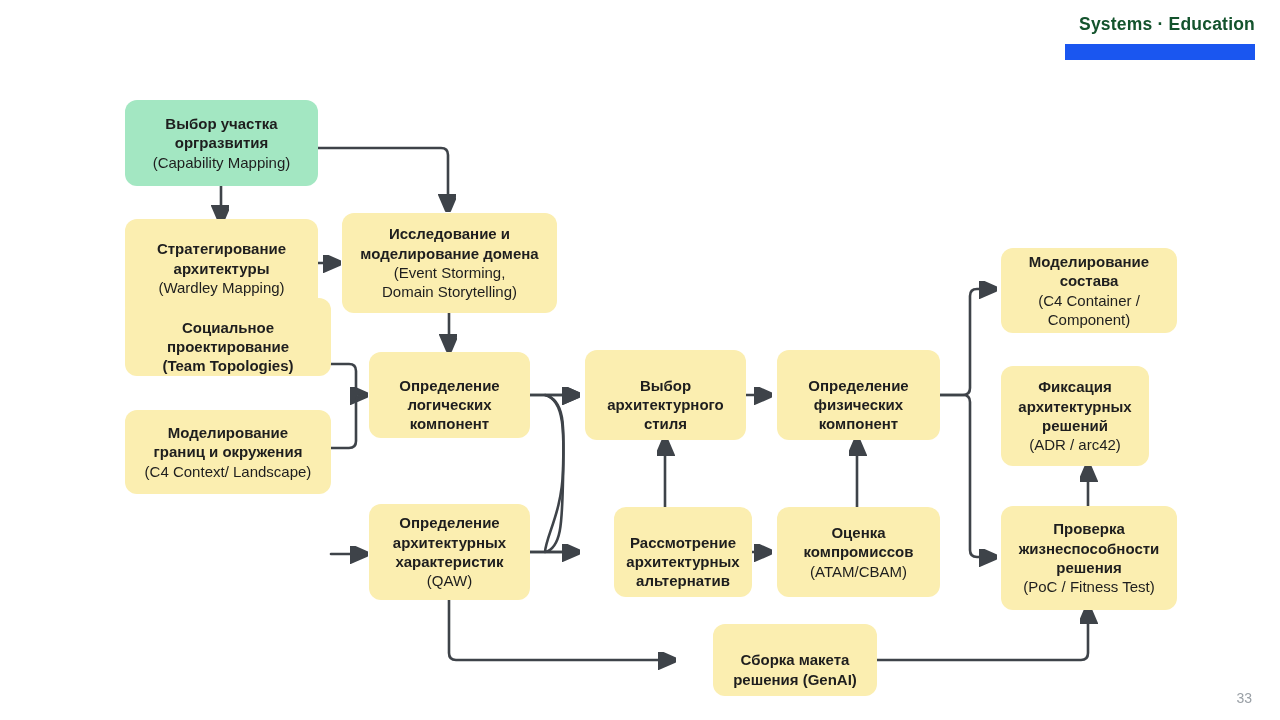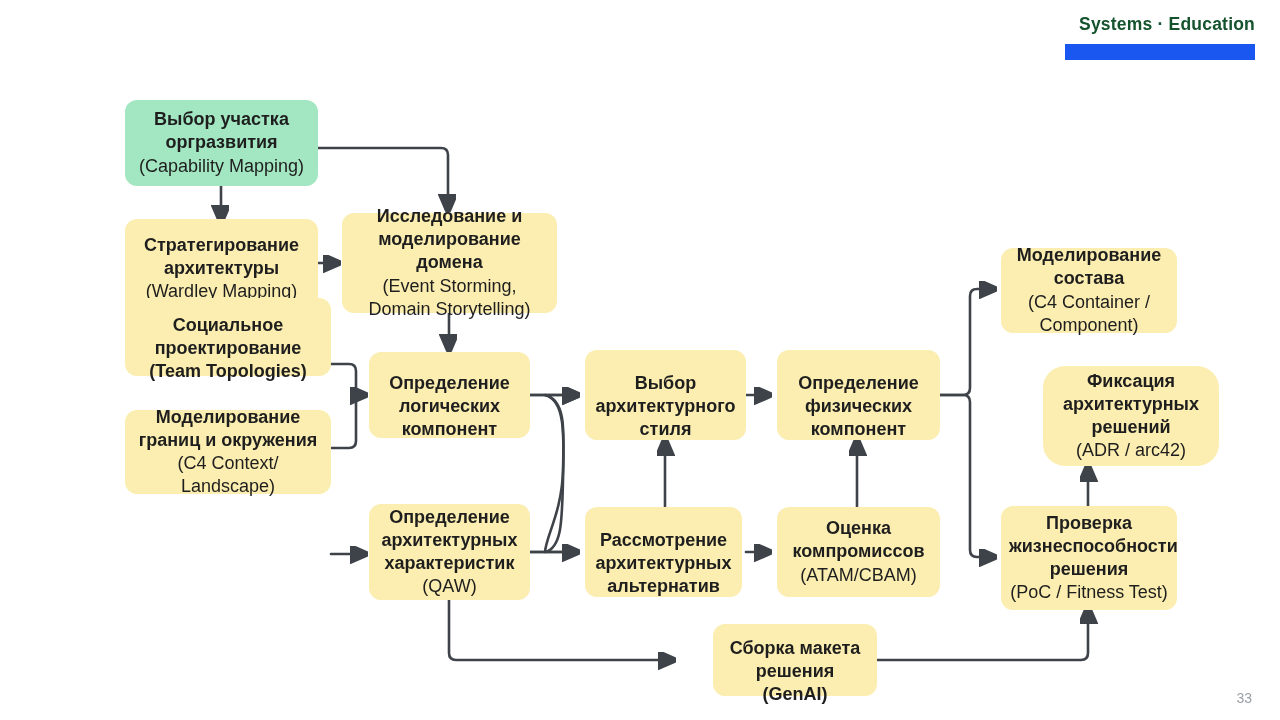--- a/index.html
+++ b/index.html
@@ -28,21 +28,21 @@
 
   
   .node{
     position:absolute;
     box-sizing:border-box;
     border-radius:12px;
     display:flex;align-items:center;justify-content:center;
     text-align:center;
     padding:6px 8px;
     color:#1e1e1e;
-    font-size:18px;
+    font-size:15px;
     line-height:1.29;
   }
   .node .t{display:block;width:100%;white-space:pre-line;}
   .node.bold .t{font-weight:700;}
   .node .sub{display:block;font-weight:400;white-space:pre-line;}
   .fill-yellow{background:#fbeeb0;}
   .fill-green{background:#a3e7c2;}
 
   
   svg#wires{position:absolute;left:0;top:0;width:1280px;height:720px;pointer-events:none;}
@@ -166,21 +166,21 @@
   </div>
 
   <div class="node fill-yellow bold" style="left:585px;top:350px;width:161px;height:90px;">
     <span class="t">
       <span>Выбор
 архитектурного
 стиля</span>
     </span>
   </div>
 
-  <div class="node fill-yellow bold" style="left:585px;top:507px;width:157px;height:90px;">
+  <div class="node fill-yellow bold" style="left:614px;top:507px;width:138px;height:90px;">
     <span class="t">
       <span>Рассмотрение
 архитектурных
 альтернатив</span>
     </span>
   </div>
 
   <div class="node fill-yellow bold" style="left:777px;top:350px;width:163px;height:90px;">
     <span class="t">
       <span>Определение
@@ -199,21 +199,21 @@
 
   <div class="node fill-yellow bold" style="left:1001px;top:248px;width:176px;height:85px;">
     <span class="t">
       <span>Моделирование
 состава</span>
       <span class="sub">(C4 Container /
 Component)</span>
     </span>
   </div>
 
-  <div class="node fill-yellow bold" style="left:1043px;top:366px;width:176px;height:100px;border-radius:22px;">
+  <div class="node fill-yellow bold" style="left:1001px;top:366px;width:148px;height:100px;">
     <span class="t">
       <span>Фиксация
 архитектурных
 решений</span>
       <span class="sub">(ADR / arc42)</span>
     </span>
   </div>
 
   <div class="node fill-yellow bold" style="left:1001px;top:506px;width:176px;height:104px;text-align:center;">
     <span class="t">

